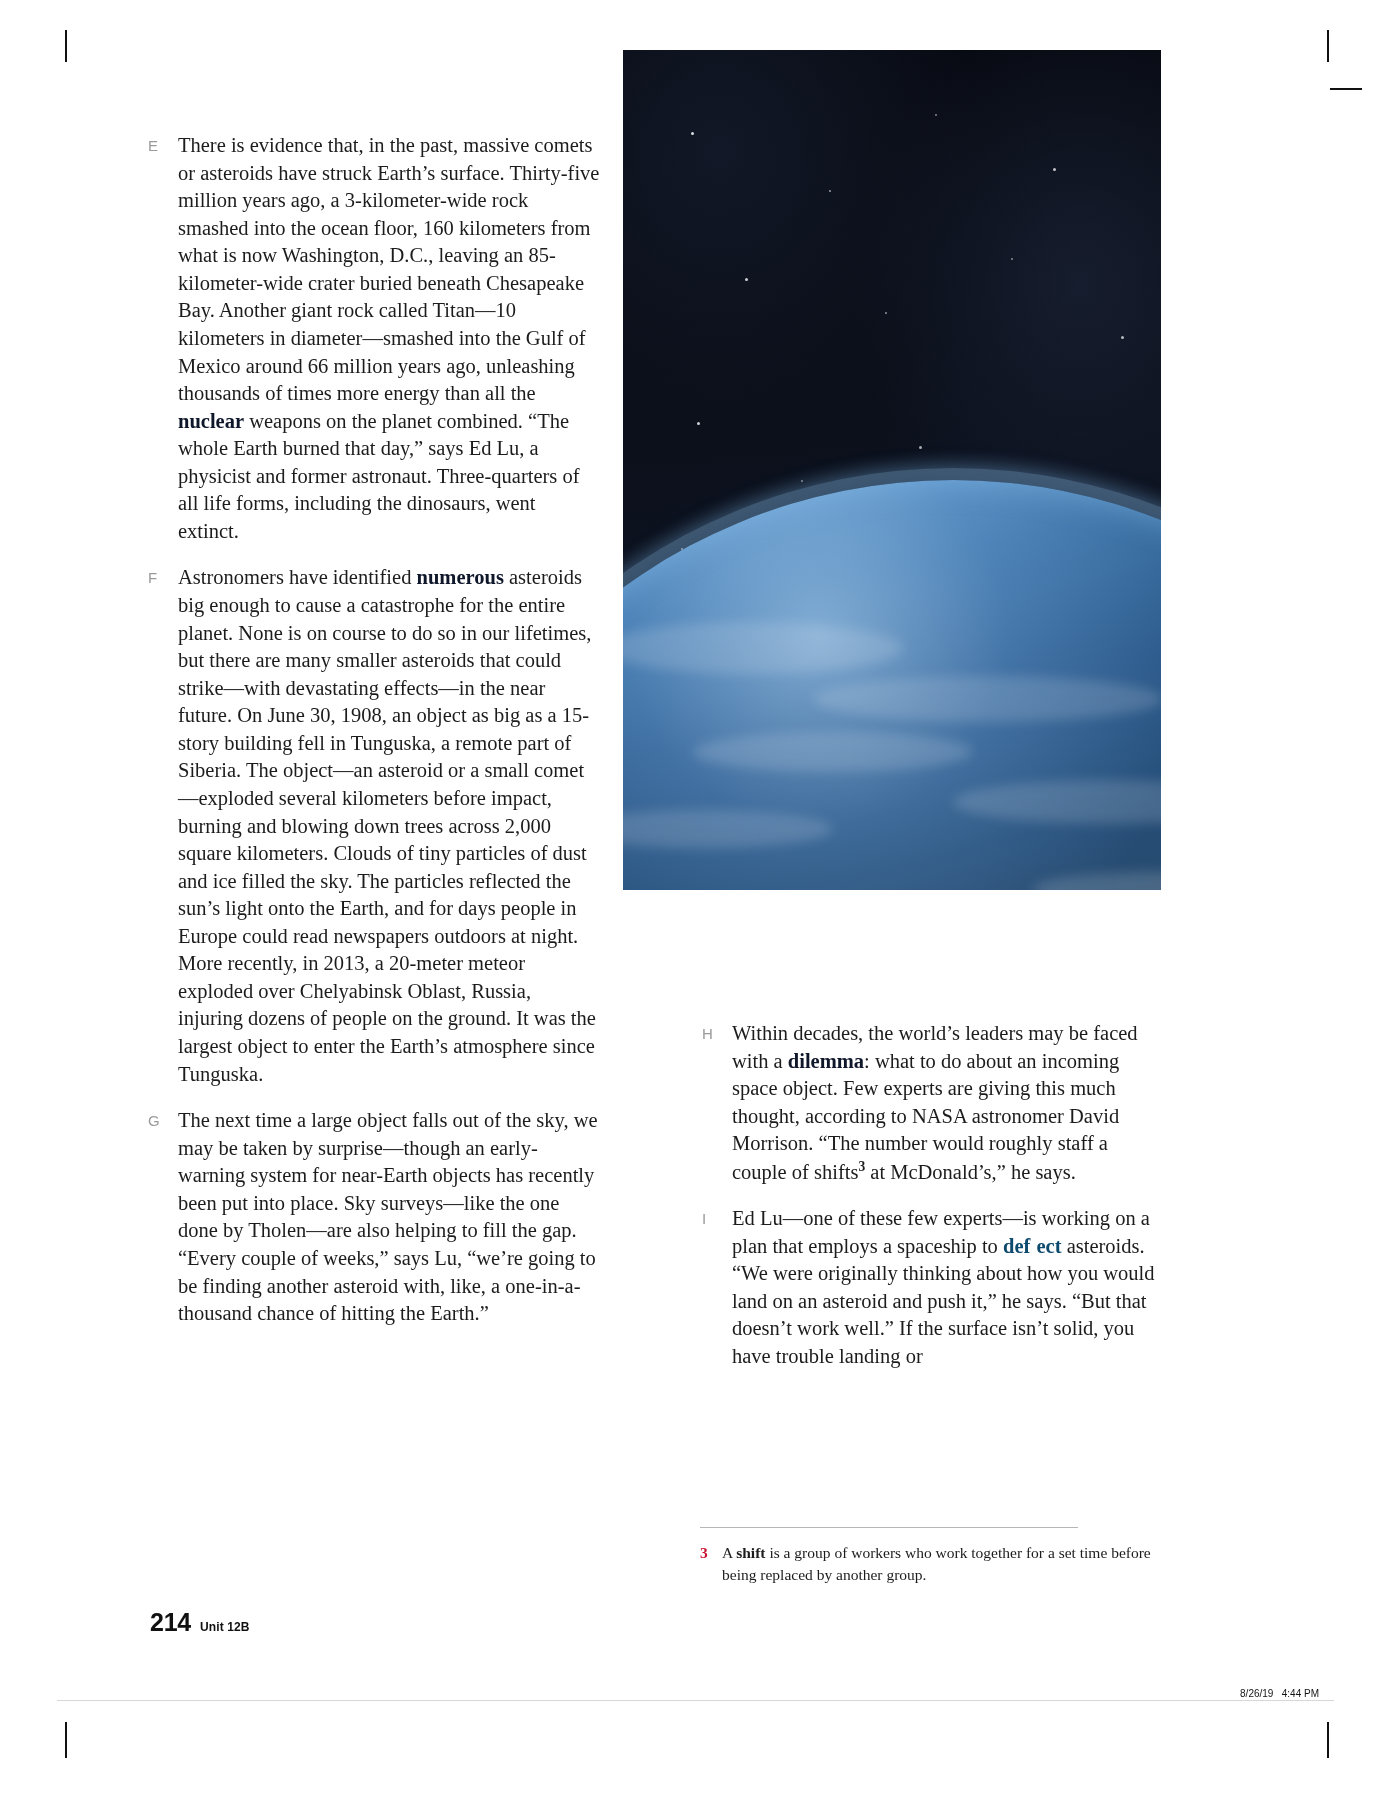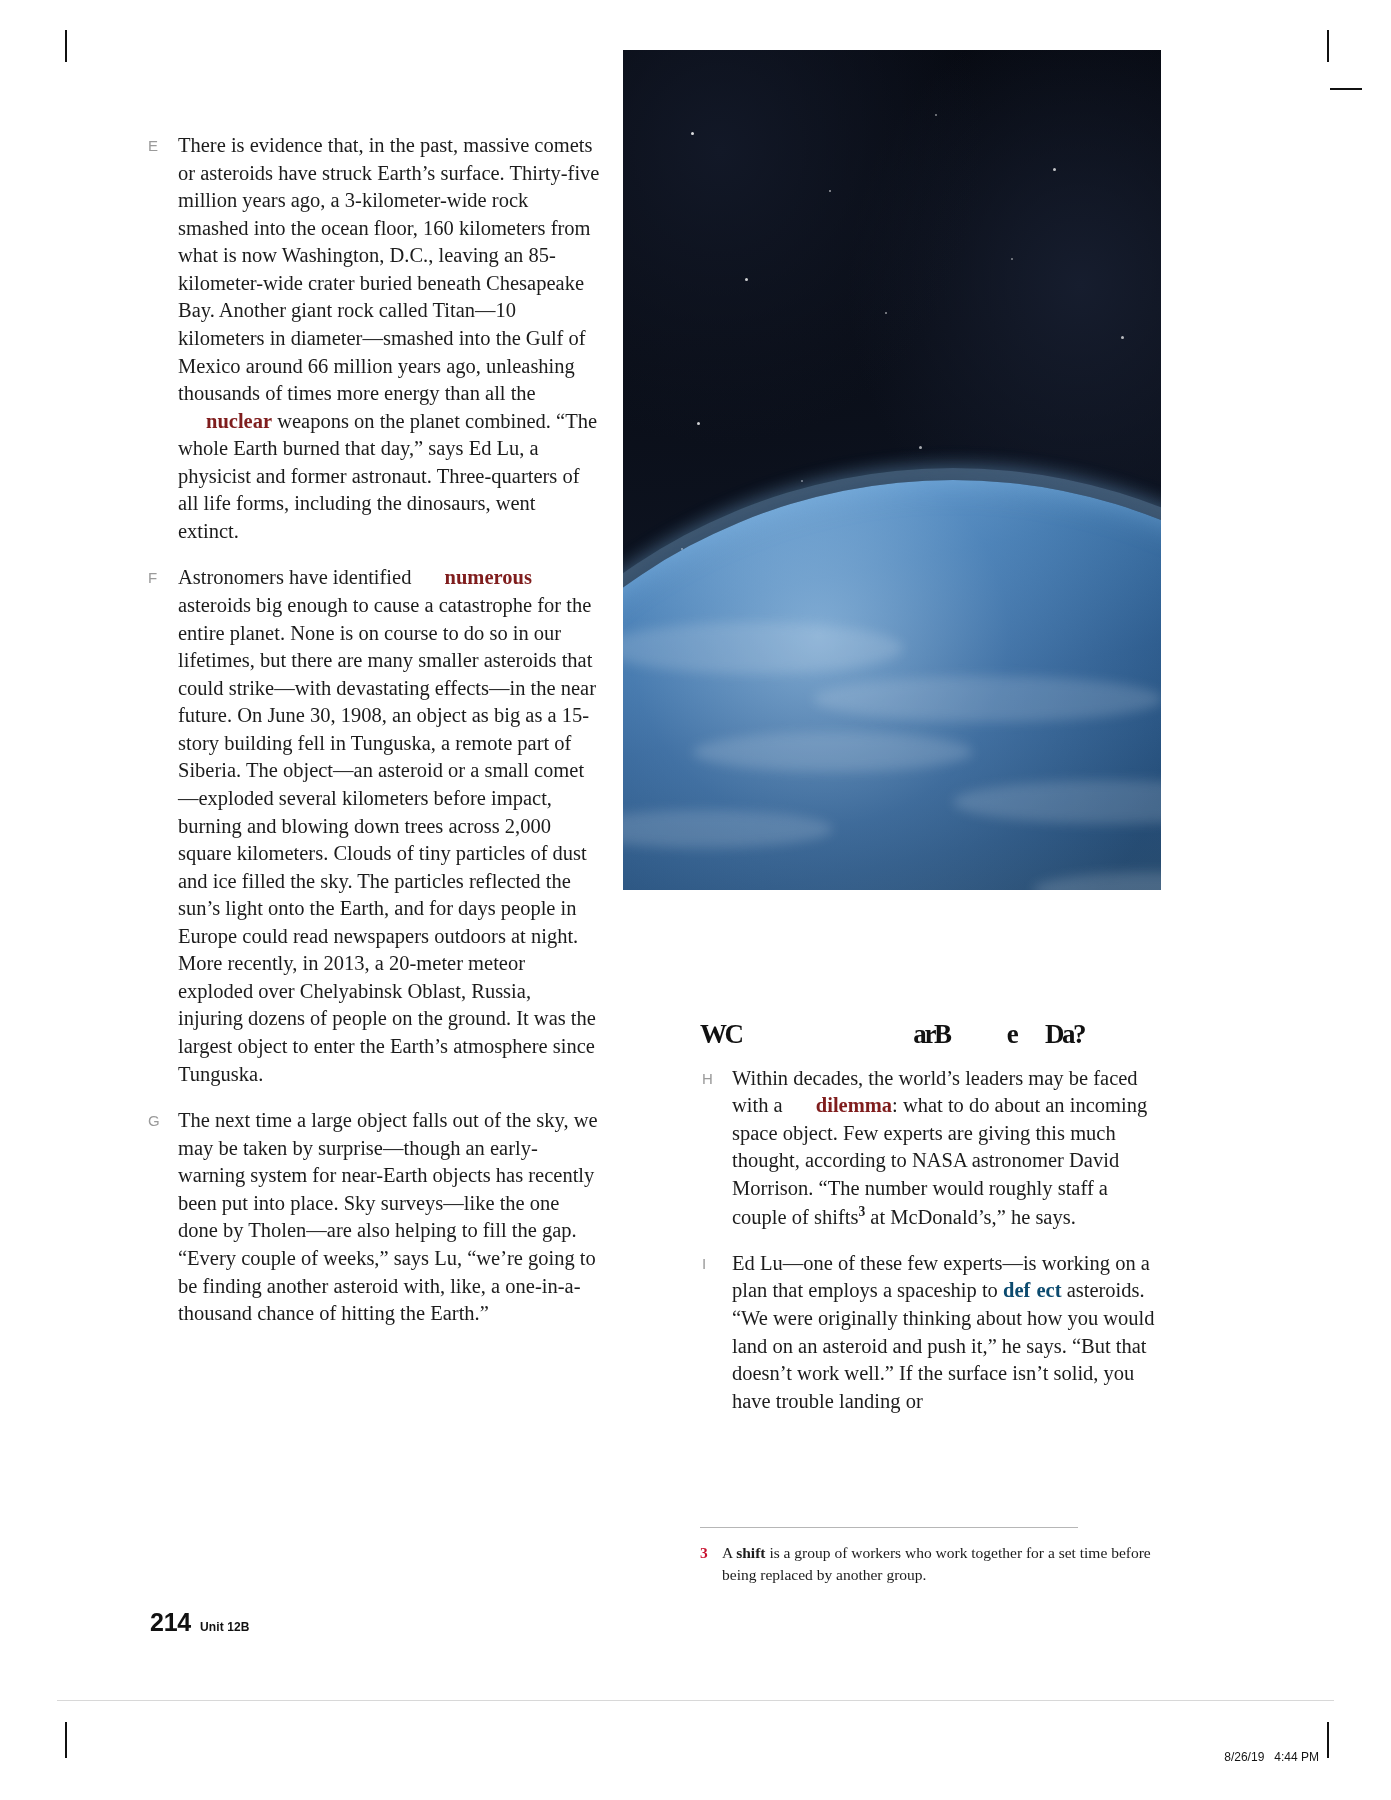--- a/index.html
+++ b/index.html
@@ -81,23 +81,22 @@
     position: absolute;
     left: 2px;
     top: 4px;
     font-family: "Liberation Sans", sans-serif;
     font-size: 15px;
     color: #9a9a9a;
     letter-spacing: 0.03em;
     font-weight: normal;
   }
   .vocab {
-    color: #7f1d1d;
-    font-weight: bold;
-    margin-left: 28px;
+    color: #0f172a;
+    font-weight: bold;
   }
   .vocab-spaced {
     color: #0c4a6e;
     font-weight: bold;
     word-spacing: 0.05em;
   }
   .fn-ref {
     font-size: 0.66em;
     vertical-align: super;
     font-weight: bold;
@@ -228,23 +227,23 @@
     left: 84px;
     top: 1834px;
     font-family: "Liberation Sans", sans-serif;
     font-size: 13.5px;
     color: #141414;
     white-space: pre;
   }
   .slug-right {
     position: absolute;
     right: 72px;
-    top: 1750px;
+    top: 1688px;
     font-family: "Liberation Sans", sans-serif;
-    font-size: 12px;
+    font-size: 10px;
     color: #141414;
     white-space: pre;
   }
 </style>
 </head>
 <body>
 
 <div class="page">
 
   <div class="crop-mark crop-tl-v"></div>
@@ -293,21 +292,20 @@
     <div class="para">
       <span class="para-letter">F</span><span>Astronomers have identified </span><span class="vocab">numerous</span><span> asteroids big enough to cause a catastrophe for the entire planet. None is on course to do so in our lifetimes, but there are many smaller asteroids that could strike—with devastating effects—in the near future. On June 30, 1908, an object as big as a 15-story building fell in Tunguska, a remote part of Siberia. The object—an asteroid or a small comet—exploded several kilometers before impact, burning and blowing down trees across 2,000 square kilometers. Clouds of tiny particles of dust and ice filled the sky. The particles reflected the sun’s light onto the Earth, and for days people in Europe could read newspapers outdoors at night. More recently, in 2013, a 20-meter meteor exploded over Chelyabinsk Oblast, Russia, injuring dozens of people on the ground. It was the largest object to enter the Earth’s atmosphere since Tunguska.</span>
     </div>
 
     <div class="para">
       <span class="para-letter">G</span><span>The next time a large object falls out of the sky, we may be taken by surprise—though an early-warning system for near-Earth objects has recently been put into place. Sky surveys—like the one done by Tholen—are also helping to fill the gap. “Every couple of weeks,” says Lu, “we’re going to be finding another asteroid with, like, a one-in-a-thousand chance of hitting the Earth.”</span>
     </div>
   </div>
 
   <div class="col-right">
-    <div class="section-heading-right">WC      arB  e Da?</div>
 
     <div class="para">
       <span class="para-letter">H</span><span>Within decades, the world’s leaders may be faced with a </span><span class="vocab">dilemma</span><span>: what to do about an incoming space object. Few experts are giving this much thought, according to NASA astronomer David Morrison. “The number would roughly staff a couple of shifts</span><sup class="fn-ref">3</sup><span> at McDonald’s,” he says.</span>
     </div>
 
     <div class="para">
       <span class="para-letter">I</span><span>Ed Lu—one of these few experts—is working on a plan that employs a spaceship to </span><span class="vocab-spaced">def ect</span><span> asteroids. “We were originally thinking about how you would land on an asteroid and push it,” he says. “But that doesn’t work well.” If the surface isn’t solid, you have trouble landing or</span>
     </div>
   </div>
 

